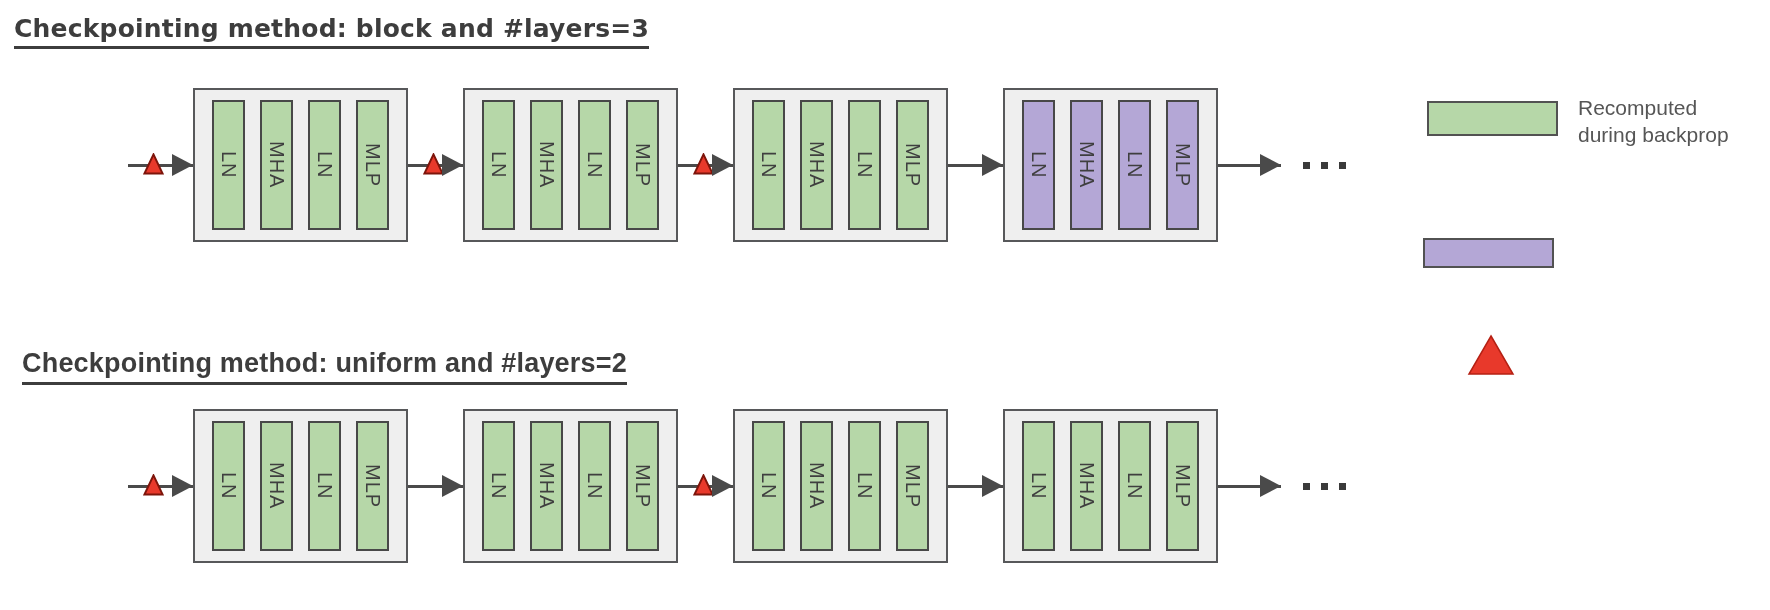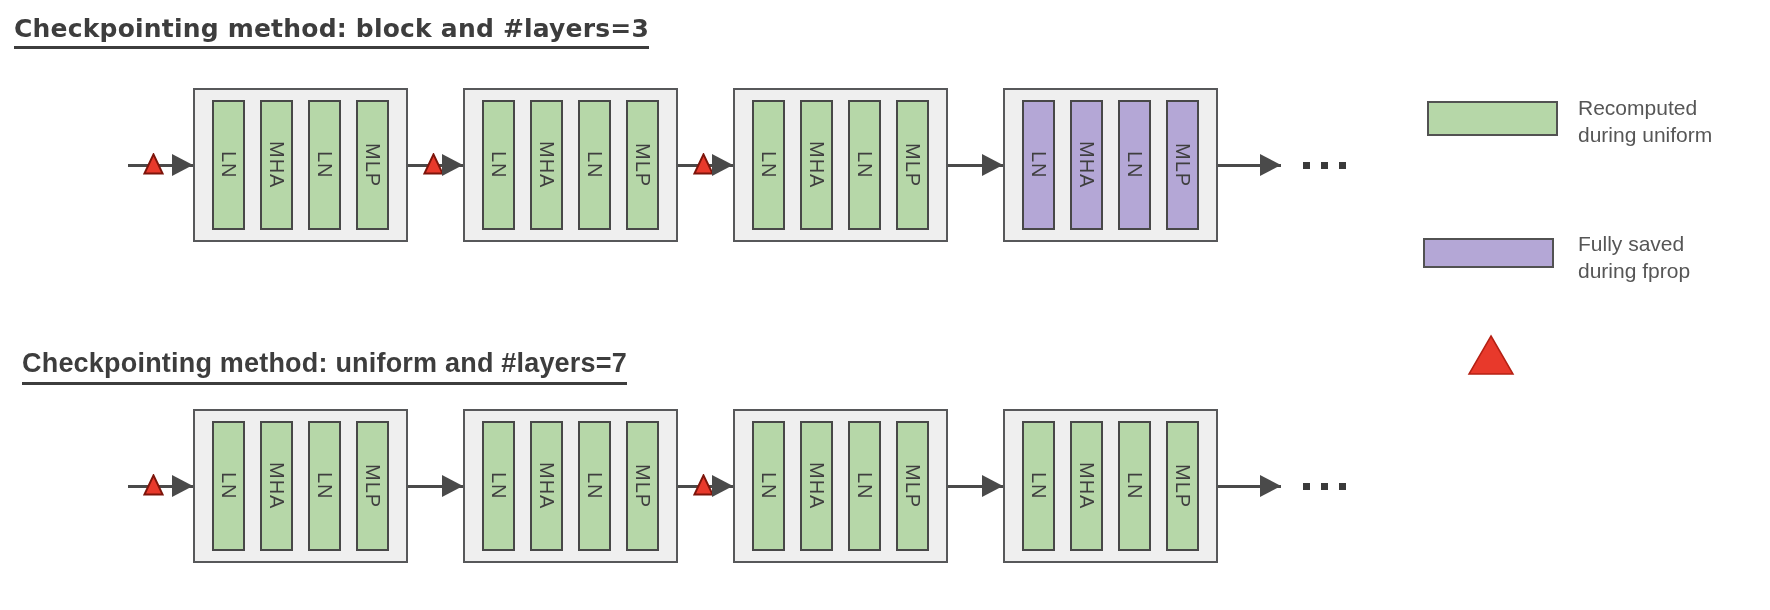--- a/index.html
+++ b/index.html
@@ -139,21 +139,21 @@
         <div class="line" style="background: rgb(74, 74, 74);"></div>
         <div class="arrowhead" style="border-left-color: rgb(74, 74, 74);"></div>
       </div>
       <div class="dots">
         <div class="dot"></div>
         <div class="dot"></div>
         <div class="dot"></div>
       </div>
     </div>
 
-  <div class="sec-title" id="title-2">Checkpointing method: uniform and #layers=7</div>
+  <div class="sec-title" id="title-2">Checkpointing method: uniform and #layers=2</div>
 
   <div class="diagram-row" id="row-2">
       <div class="connector" style="width: 65px;">
         <div class="line" style="background: rgb(74, 74, 74);"></div>
         <svg width="21" height="22" class="tri">
           <polygon points="10.5,1.5 19.5,20.5 1.5,20.5" fill="#e8392b" stroke="#7d150b" stroke-width="2"></polygon>
         </svg>
         <div class="arrowhead" style="border-left-color: rgb(74, 74, 74);"></div>
       </div>
       <div class="block" style="background: rgb(239, 239, 239); border-color: rgb(87, 88, 90);">
@@ -234,26 +234,22 @@
       <div class="dots">
         <div class="dot"></div>
         <div class="dot"></div>
         <div class="dot"></div>
       </div>
     </div>
 
   <div class="legend-swatch" id="legend-swatch-0" style="background: rgb(182, 215, 168);"></div>
   <div class="legend-label" id="legend-label-0">
     <span>Recomputed</span>
-    <span>during uniform</span>
+    <span>during backprop</span>
   </div>
 
   <div class="legend-swatch" id="legend-swatch-1" style="background: rgb(180, 167, 214);"></div>
-  <div class="legend-label" id="legend-label-1">
-    <span>Fully saved</span>
-    <span>during fprop</span>
-  </div>
 
   <svg id="legend-tri" width="50" height="44">
     <polygon id="legend-tri-poly" points="25,3 47,41 3,41" fill="#e8392b" stroke="#b52013" stroke-width="1.5"></polygon>
   </svg>
 
 </div>
 
 </body></html>

